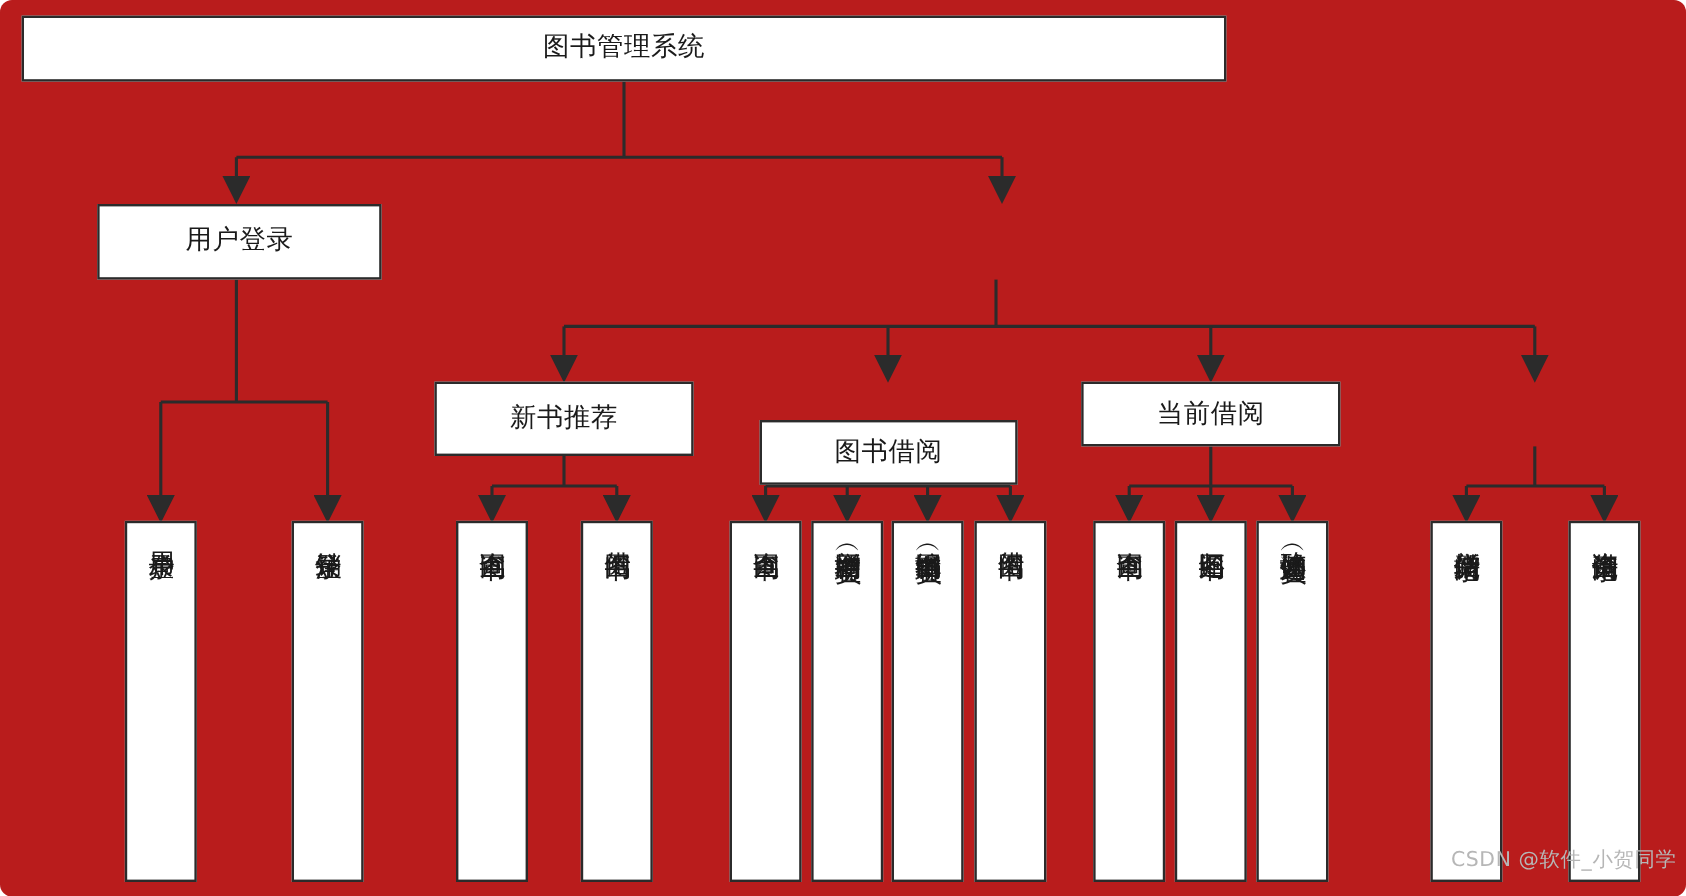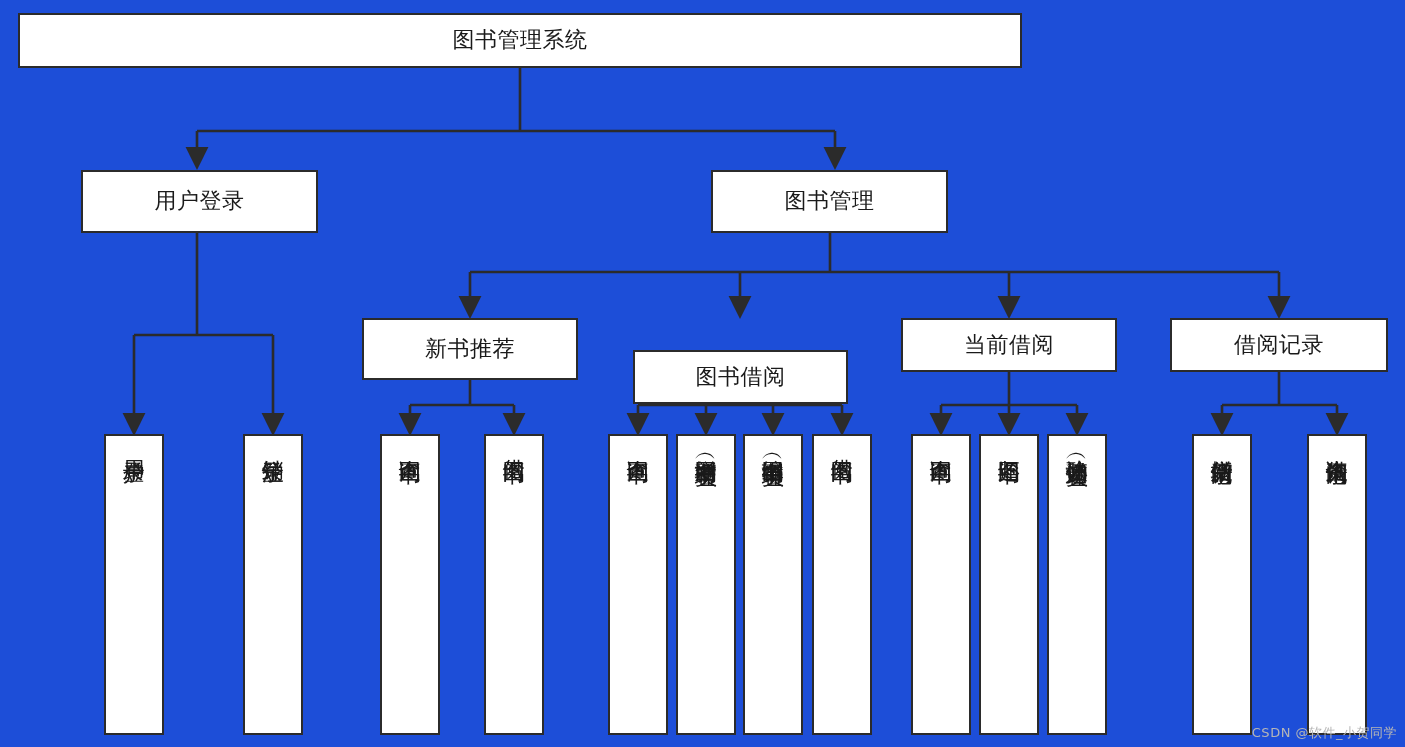--- a/index.html
+++ b/index.html
@@ -8,22 +8,23 @@
     padding: 0;
     background: #ffffff;
   }
   body {
     font-family: "DejaVu Sans", "Liberation Sans", sans-serif;
   }
   #canvas {
     position: relative;
     width: 1405px;
     height: 747px;
-    background: #1d4ed8;
+    background: #b91c1c;
     overflow: hidden;
+    border-radius: 10px;
   }
   svg#edges {
     position: absolute;
     left: 0;
     top: 0;
     width: 1405px;
     height: 747px;
     pointer-events: none;
   }
   .node {
@@ -59,22 +60,22 @@
     text-orientation: upright;
     font-size: 22px;
     line-height: 1.06;
     letter-spacing: 1px;
     white-space: normal;
     max-height: 100%;
   }
   .watermark {
     position: absolute;
     right: 8px;
-    bottom: 5px;
-    font-size: 13px;
+    bottom: 19px;
+    font-size: 17px;
     color: #b6b6b6;
     letter-spacing: 0.5px;
     z-index: 3;
     white-space: nowrap;
   }
 </style>
 </head>
 <body>
 
 <div id="canvas">
@@ -131,36 +132,30 @@
     </g>
   </svg>
 
   <div class="node h" style="left:18px; top:13px; width:1004px; height:55px;">
     <span class="lbl">图书管理系统</span>
   </div>
 
   <div class="node h" style="left:81px; top:170px; width:237px; height:63px;">
     <span class="lbl">用户登录</span>
   </div>
-  <div class="node h" style="left:711px; top:170px; width:237px; height:63px;">
-    <span class="lbl">图书管理</span>
-  </div>
 
   <div class="node h" style="left:362px; top:318px; width:216px; height:62px;">
     <span class="lbl">新书推荐</span>
   </div>
   <div class="node h" style="left:633px; top:318px; width:215px; height:54px;margin-top:32px;">
     <span class="lbl">图书借阅</span>
   </div>
   <div class="node h" style="left:901px; top:318px; width:216px; height:54px;font-family:Liberation Serif, serif;">
     <span class="lbl">当前借阅</span>
   </div>
-  <div class="node h" style="left:1170px; top:318px; width:218px; height:54px;">
-    <span class="lbl">借阅记录</span>
-  </div>
 
   <div class="node v" style="left:104px; top:434px; width:60px; height:301px;">
     <span class="lbl">用户登录</span>
   </div>
   <div class="node v" style="left:243px; top:434px; width:60px; height:301px;">
     <span class="lbl">注销登录</span>
   </div>
 
   <div class="node v" style="left:380px; top:434px; width:60px; height:301px;">
     <span class="lbl">查询图书</span>

